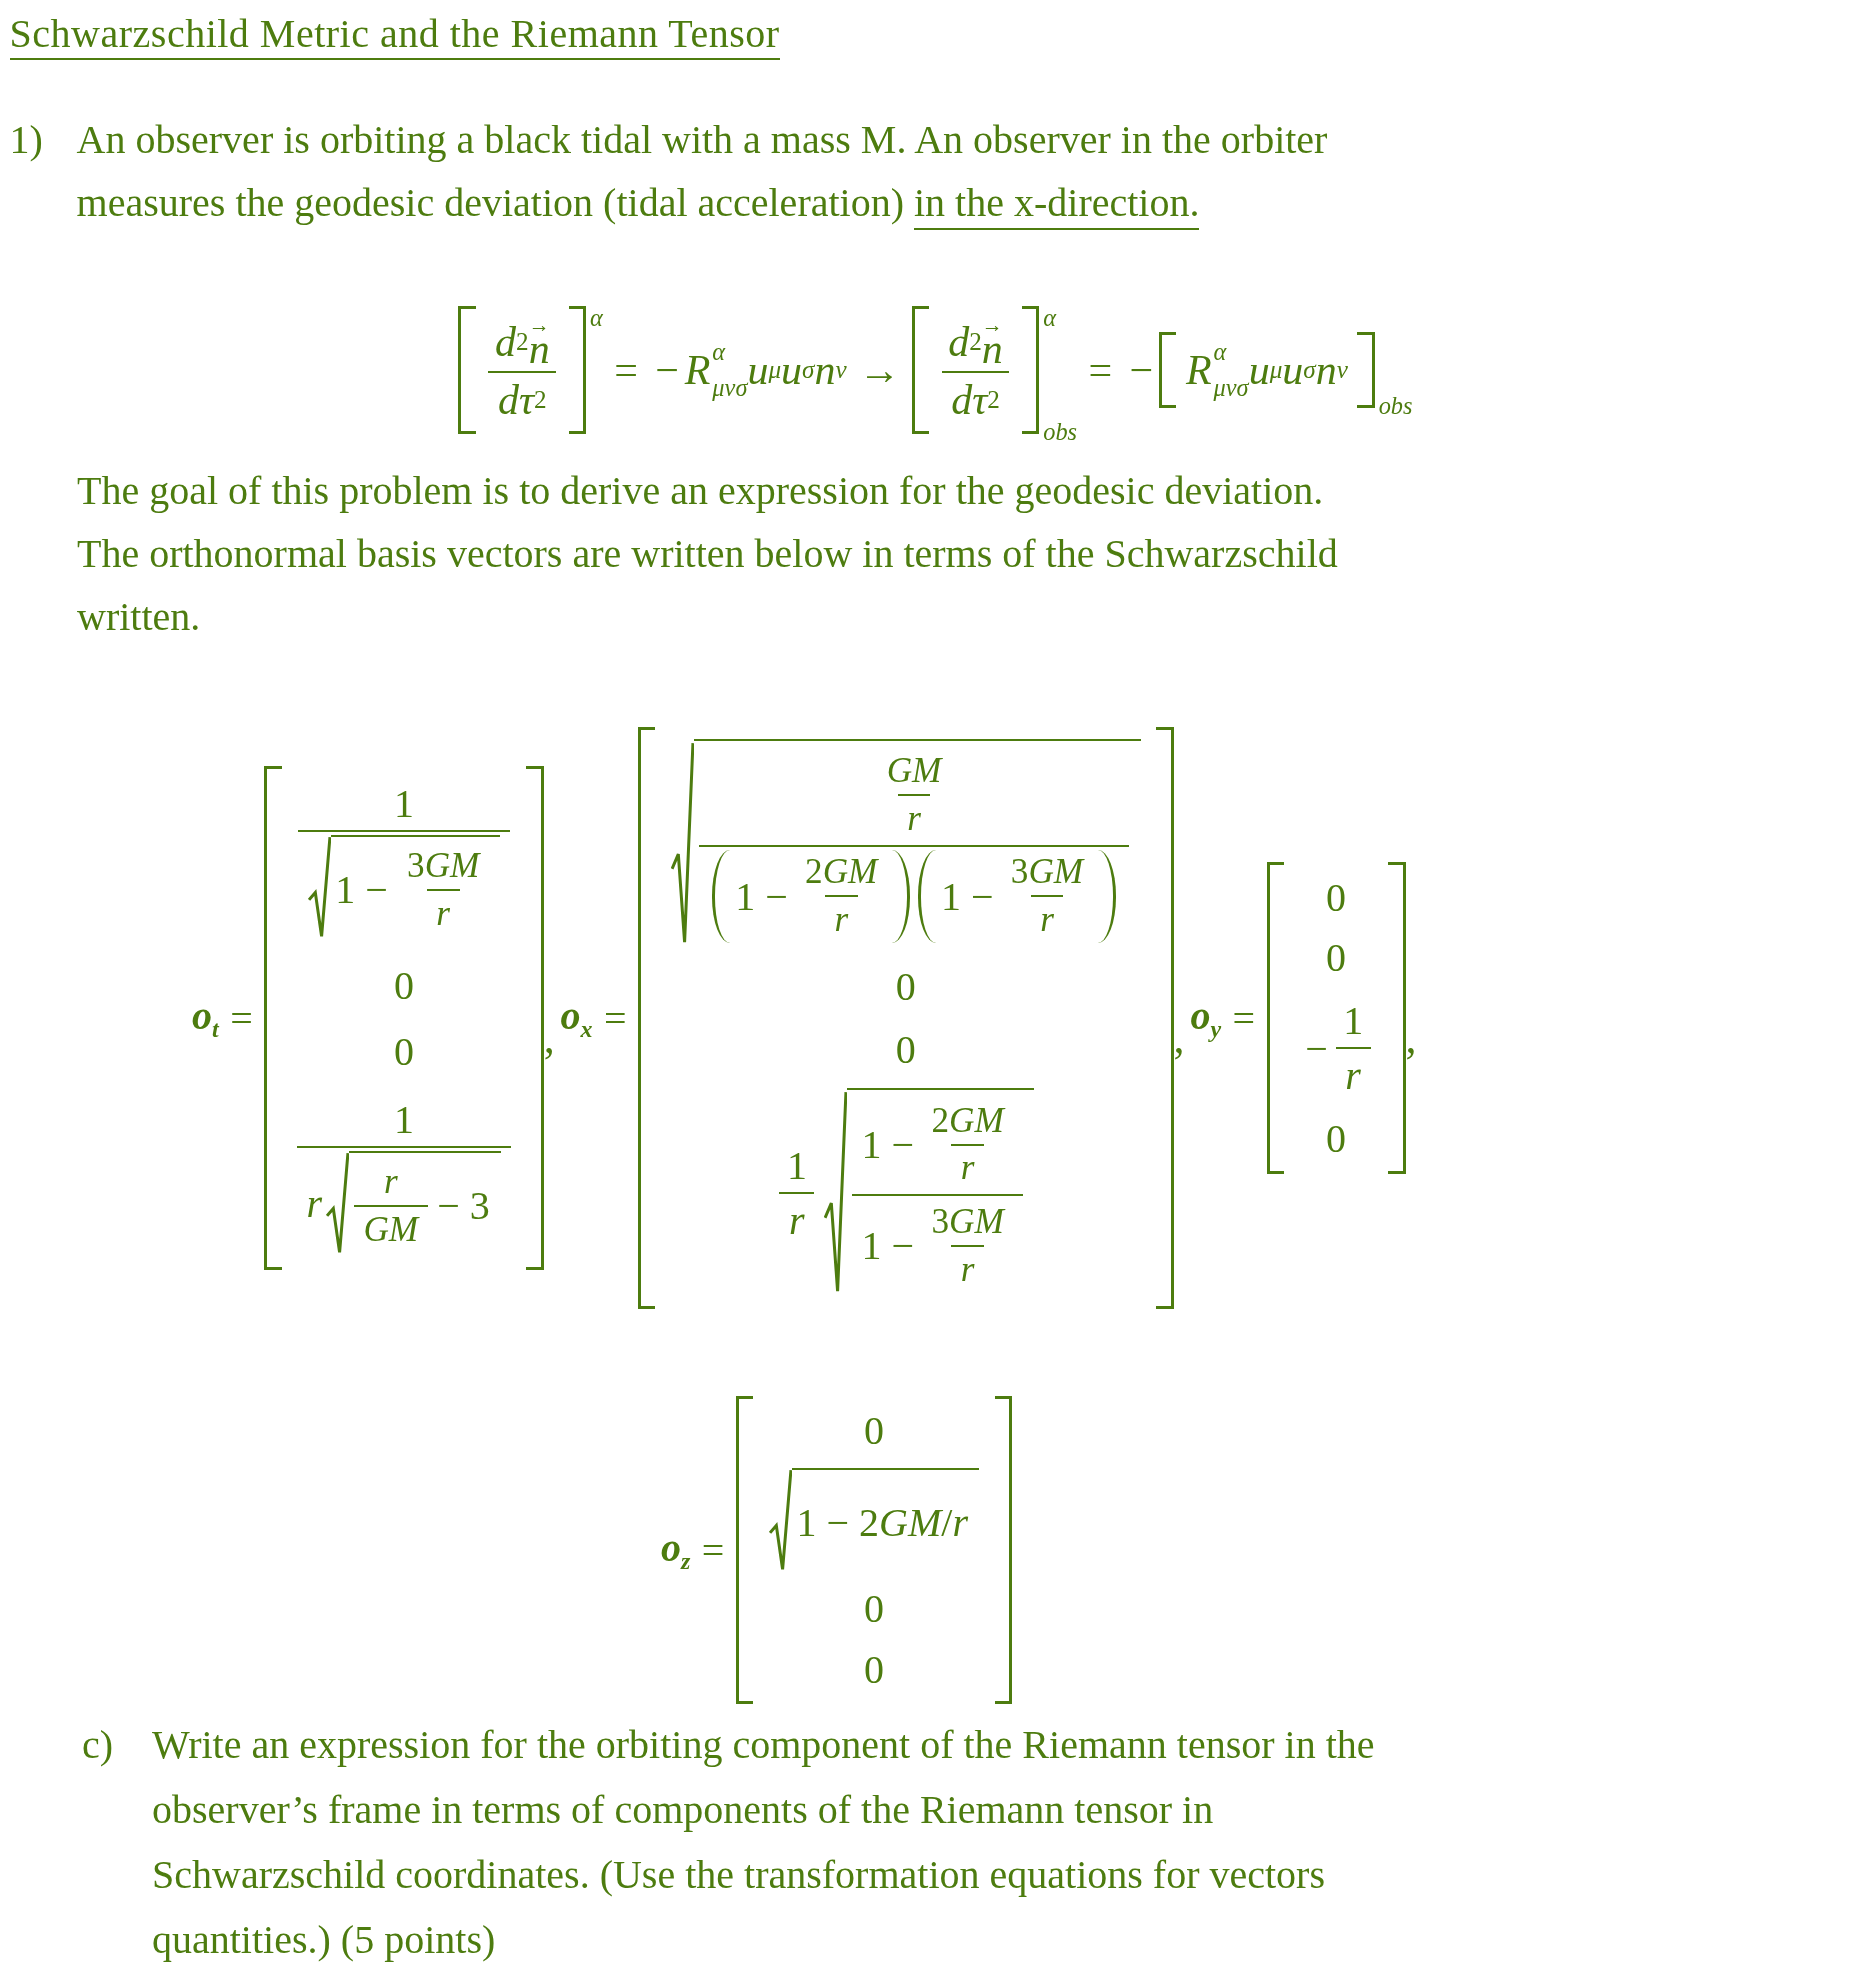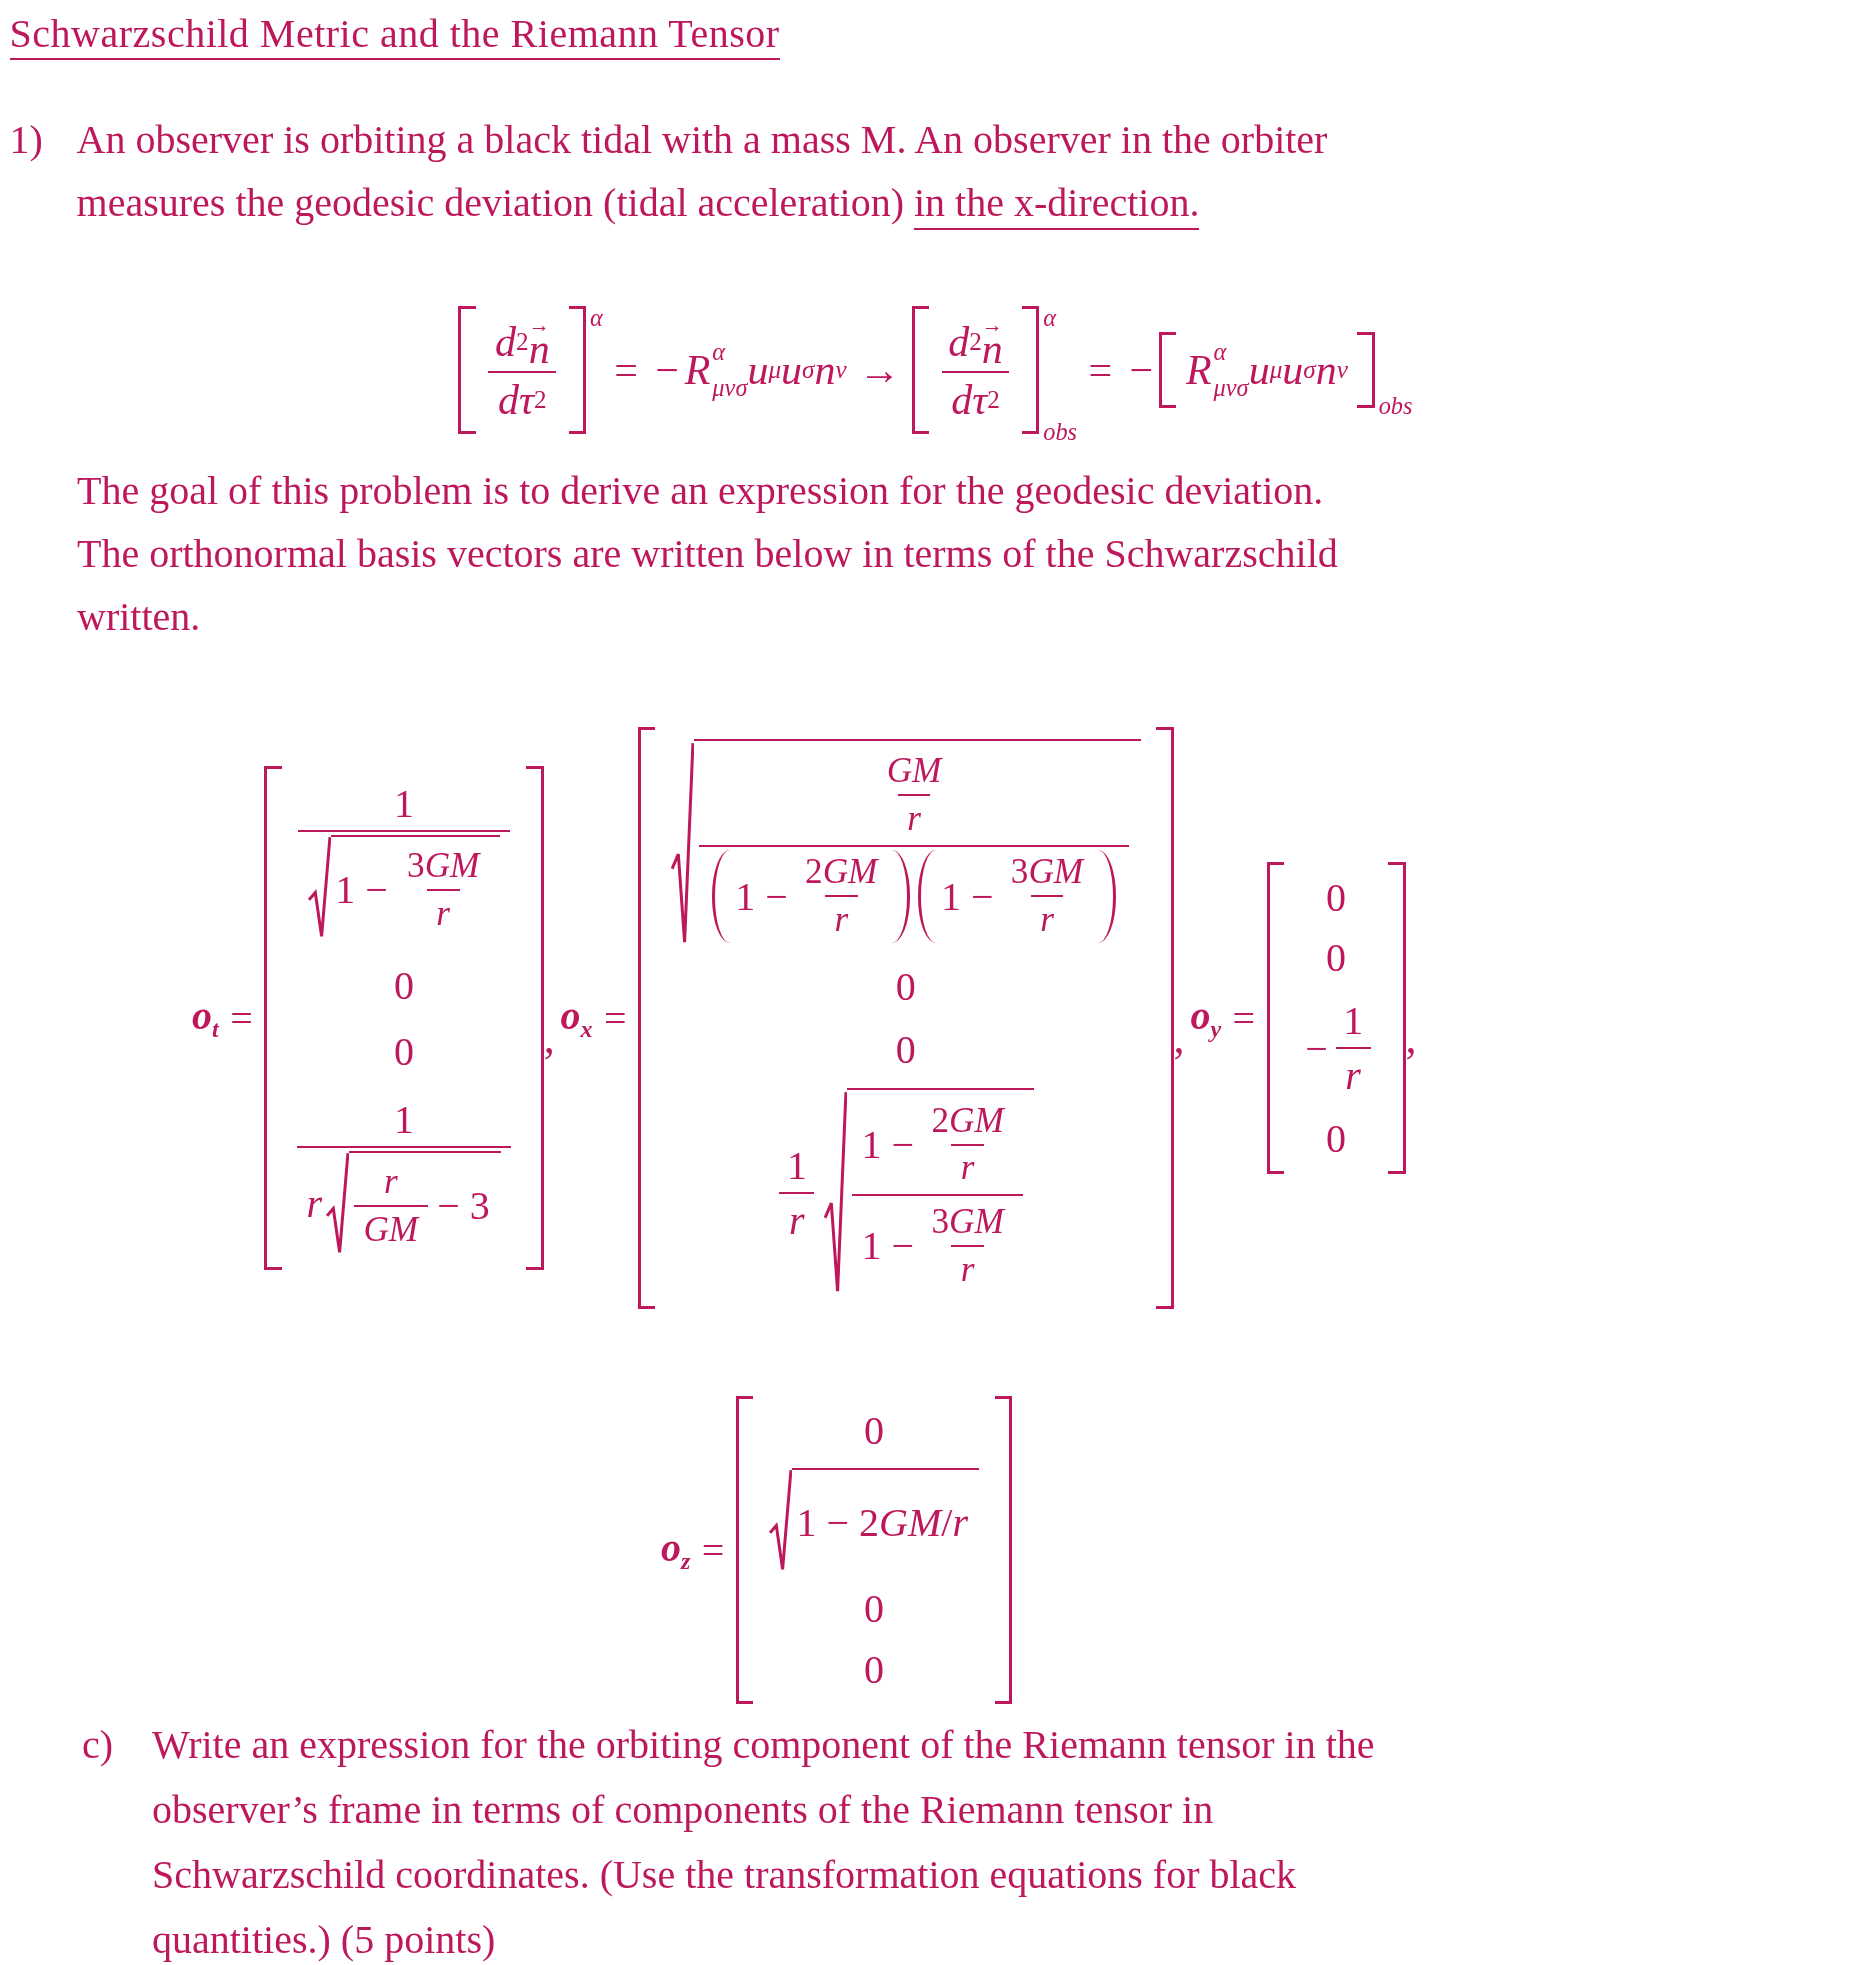--- a/index.html
+++ b/index.html
@@ -1,18 +1,18 @@
 <!DOCTYPE html>
 <html><head>
 <meta charset="utf-8">
 <style>
   html,body { margin:0; padding:0; background:#e8e8e8; }
   .page {
     position:relative; width:1871px; height:1966px; margin:0 auto;
-    background:#ffffff; color:#be185d; overflow:hidden;
+    background:#ffffff; color:#4d7c0f; overflow:hidden;
     font-family:"Liberation Serif", serif;
   }
   .u { border-bottom:2.9px solid currentColor; padding-bottom:2.9px; }
 
   
   .title { position:absolute; left:9.6px; top:9.6px; font-size:40px; font-weight:normal; margin:0; letter-spacing:0.5px; }
   .para { font-size:40px; line-height:63px; }
   .intro { position:absolute; left:9.6px; top:108px; display:flex; }
   .intro .pnum { width:67px; flex:none; }
   .goal { position:absolute; left:77px; top:459px; width:1691px; }
@@ -397,21 +397,21 @@
       </span>
       <span class="sqb-r"></span>
     </span>
   </div>
 
   <div class="para partc">
     <span class="pnum">c)</span>
     <div>
       <div>Write an expression for the orbiting component of the Riemann tensor in the</div>
       <div>observer’s frame in terms of components of the Riemann tensor in</div>
-      <div>Schwarzschild coordinates.  (Use the transformation equations for black</div>
+      <div>Schwarzschild coordinates.  (Use the transformation equations for vectors</div>
       <div>quantities.) (5 points)</div>
     </div>
   </div>
 
   <div class="clipped-line">That is, what are the relevant components in this problem. (Not</div>
 
 </div>
 
 
 </body></html>

